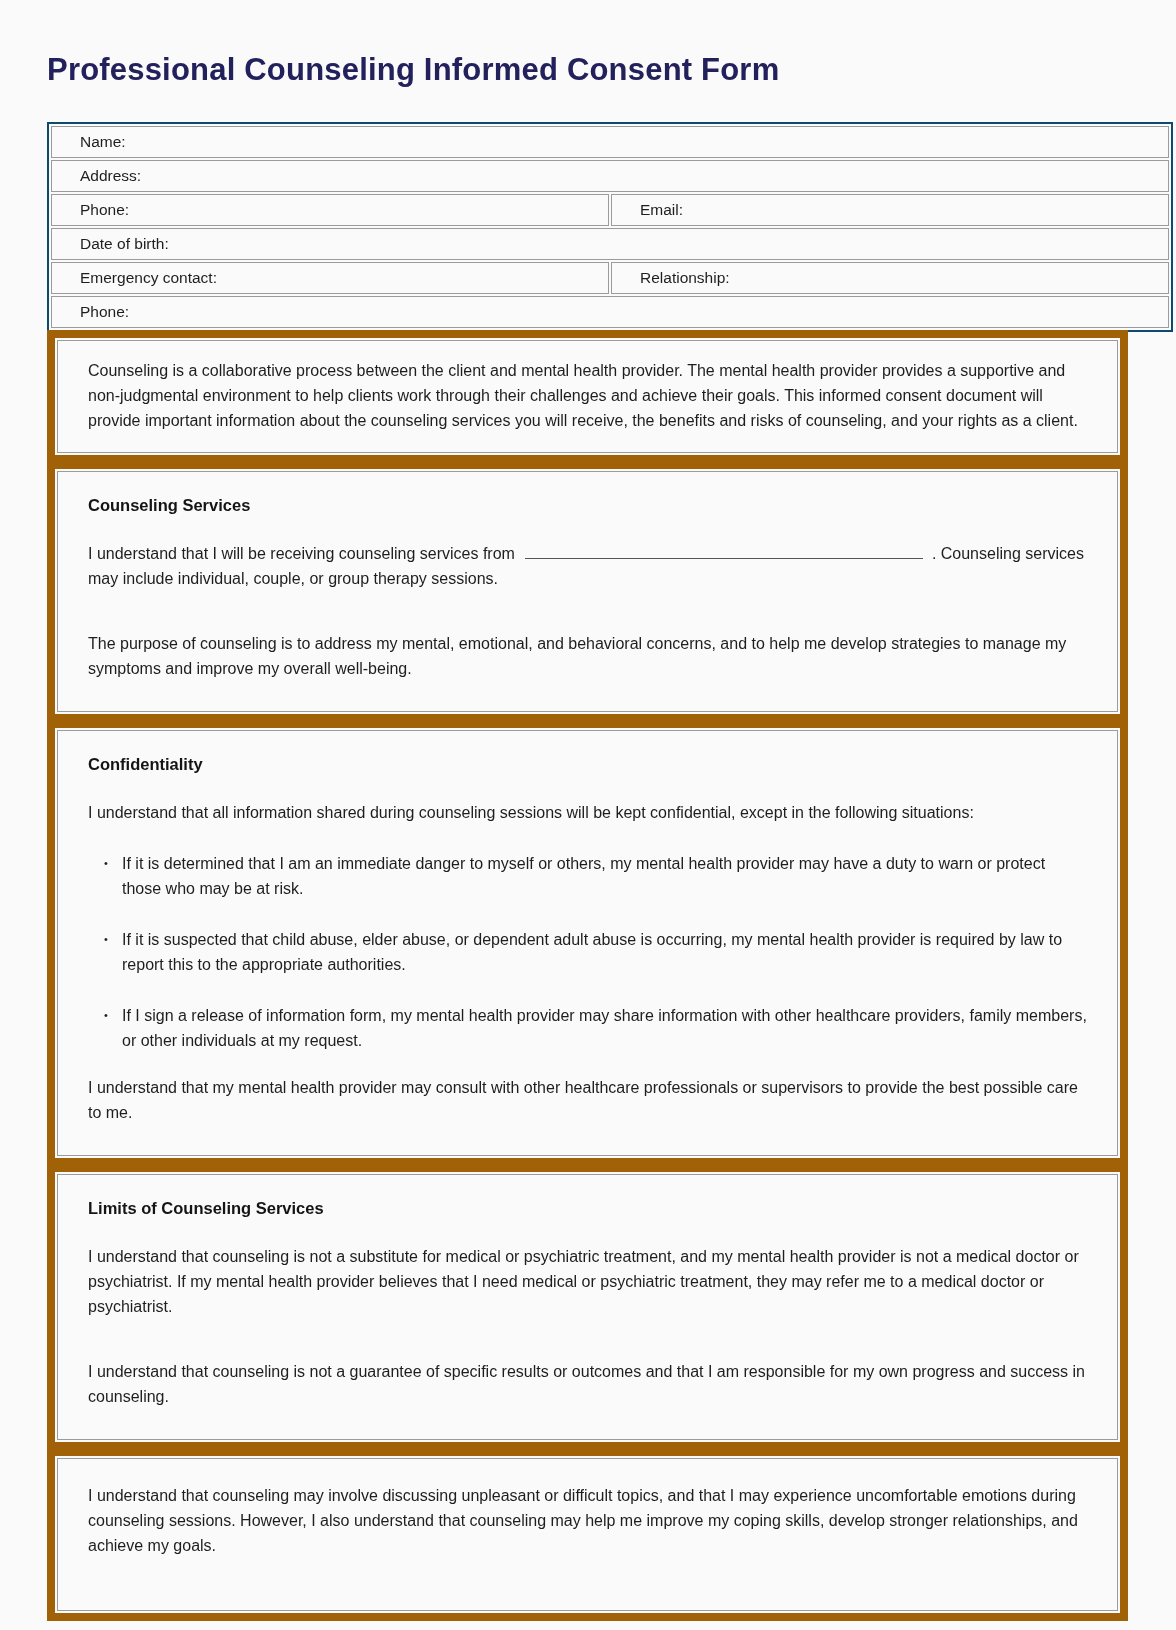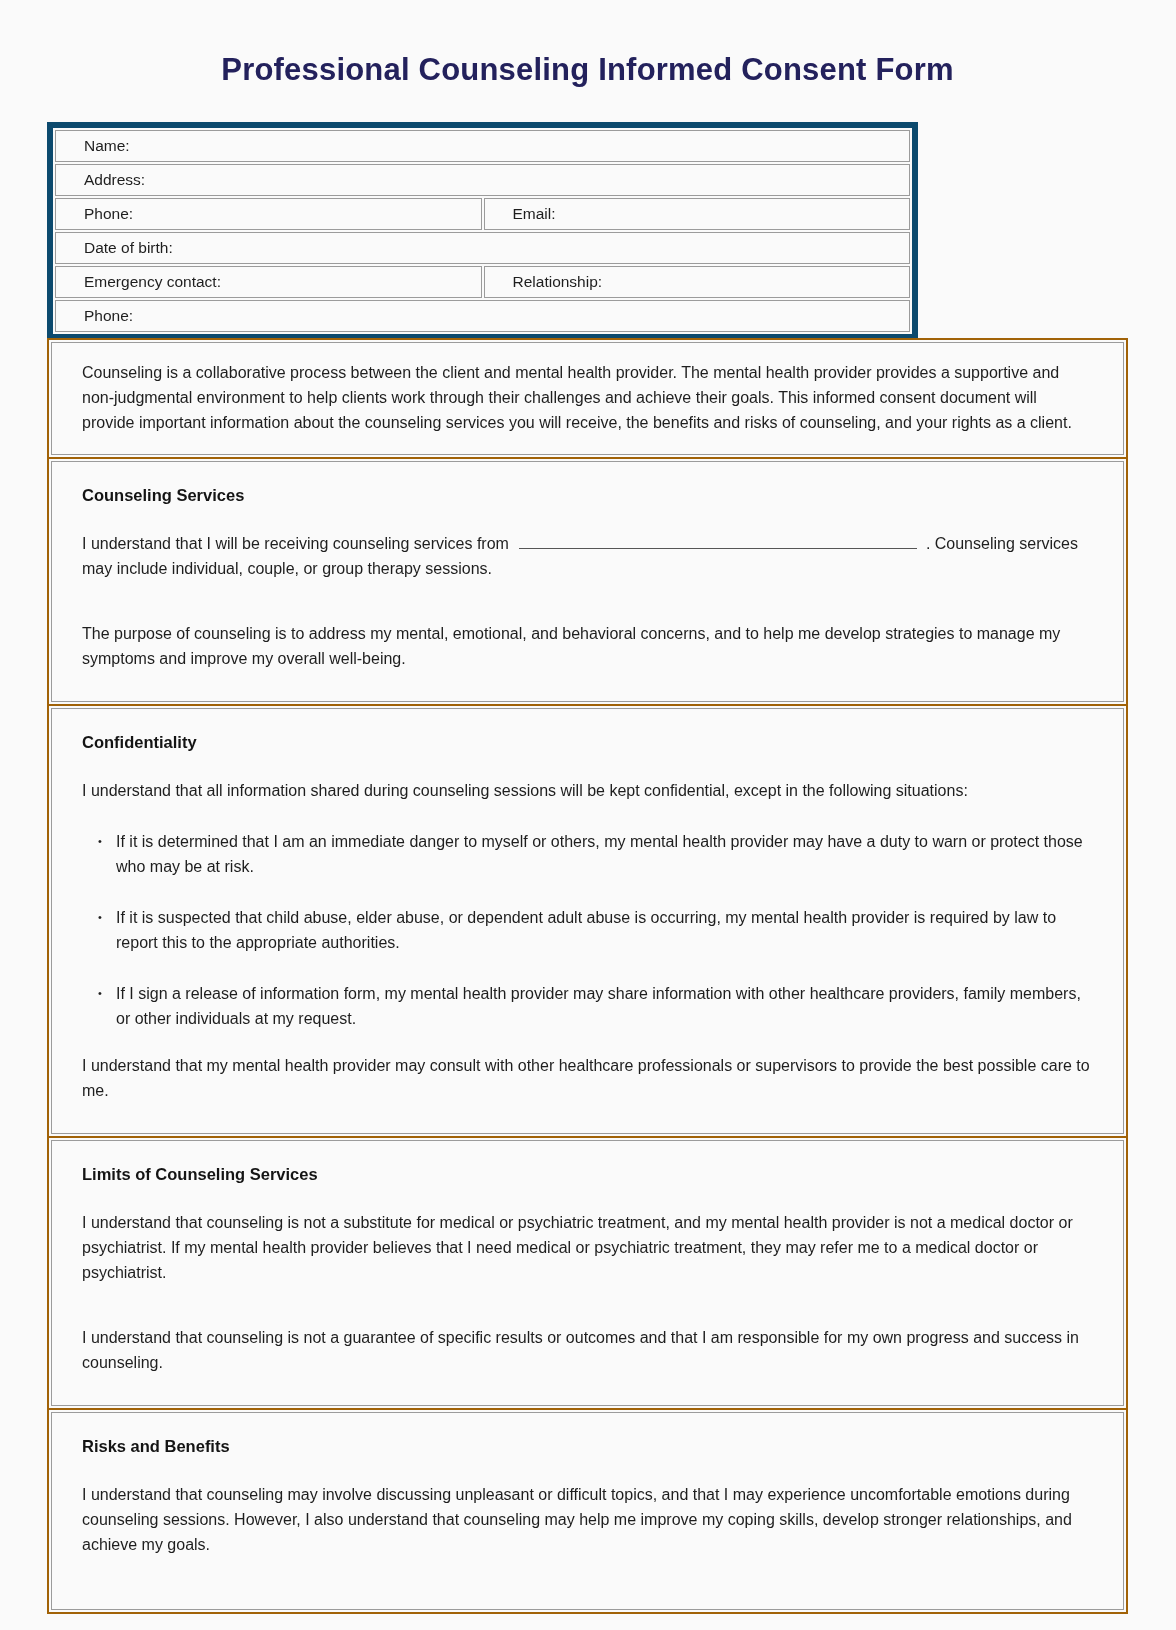--- a/index.html
+++ b/index.html
@@ -10,48 +10,48 @@
     color:#1e1e1e;
     -webkit-font-smoothing:antialiased;
   }
   .sheet {
     width:1176px; min-height:1630px;
     margin:0 auto; position:relative;
     padding:52px 48px 40px 47px;
   }
   .doc-title {
     margin:0 0 34px 0;
-    text-align:center;
+    text-align:left;
     font-size:31px; font-weight:bold;
     color:#23215c;
     letter-spacing:.2px;
   }
   
   table.info-table {
-    width:871px;
-    border:6px solid #0c4a6e;
+    width:1126px;
+    border:2px solid #0c4a6e;
     border-collapse:separate;
     border-spacing:2px;
     background:transparent;
     margin-top:7px;
   }
   table.info-table td {
     border:1px solid #9b9b9b;
     height:32px;
     padding:2px 8px 2px 28px;
     font-size:15.5px;
     color:#1e1e1e;
     vertical-align:middle;
     background:transparent;
   }
   table.info-table td.half { width:50%; }
   
   .box {
     width:1081px;
-    border:2px solid #a16207;
+    border:8px solid #a16207;
     margin-top:-2px;
     background:transparent;
   }
   .box-inner {
     border:1px solid #9b9b9b;
     margin:2px;
     padding:24px 30px 30px 30px;
   }
   .box-inner.intro-pad { padding:17px 30px 19px 30px; }
   .box-inner.risks-pad { padding-bottom:52px; }
@@ -202,21 +202,20 @@
   <div class="box">
     <div class="box-inner">
       <h2 class="section-heading">Limits of Counseling Services</h2>
       <p class="para">I understand that counseling is not a substitute for medical or psychiatric treatment, and my mental health provider is not a medical doctor or psychiatrist. If my mental health provider believes that I need medical or psychiatric treatment, they may refer me to a medical doctor or psychiatrist.</p>
       <p class="para">I understand that counseling is not a guarantee of specific results or outcomes and that I am responsible for my own progress and success in counseling.</p>
     </div>
   </div>
 
   <div class="box">
     <div class="box-inner risks-pad">
-      <h2 class="section-heading">Risks and Benefits</h2>
       <p class="para">I understand that counseling may involve discussing unpleasant or difficult topics, and that I may experience uncomfortable emotions during counseling sessions. However, I also understand that counseling may help me improve my coping skills, develop stronger relationships, and achieve my goals.</p>
     </div>
   </div>
 
   <div class="footer-row">
     <span class="link-box"><span class="link-box-inner"><a class="footer-link">https://Carepatron.com</a></span></span>
 
     <div class="brand-group">
       <span class="powered-by">Powered by</span>
       <svg class="logo-mark" width="46" height="42" viewBox="0 0 46 42" aria-hidden="true">

